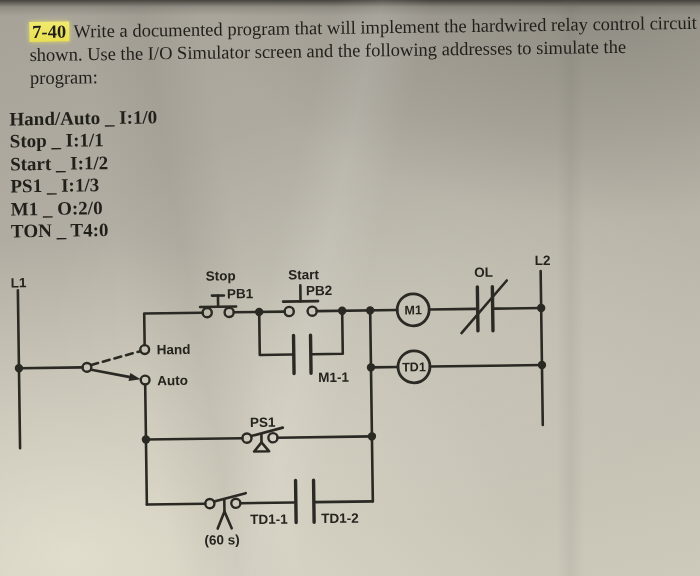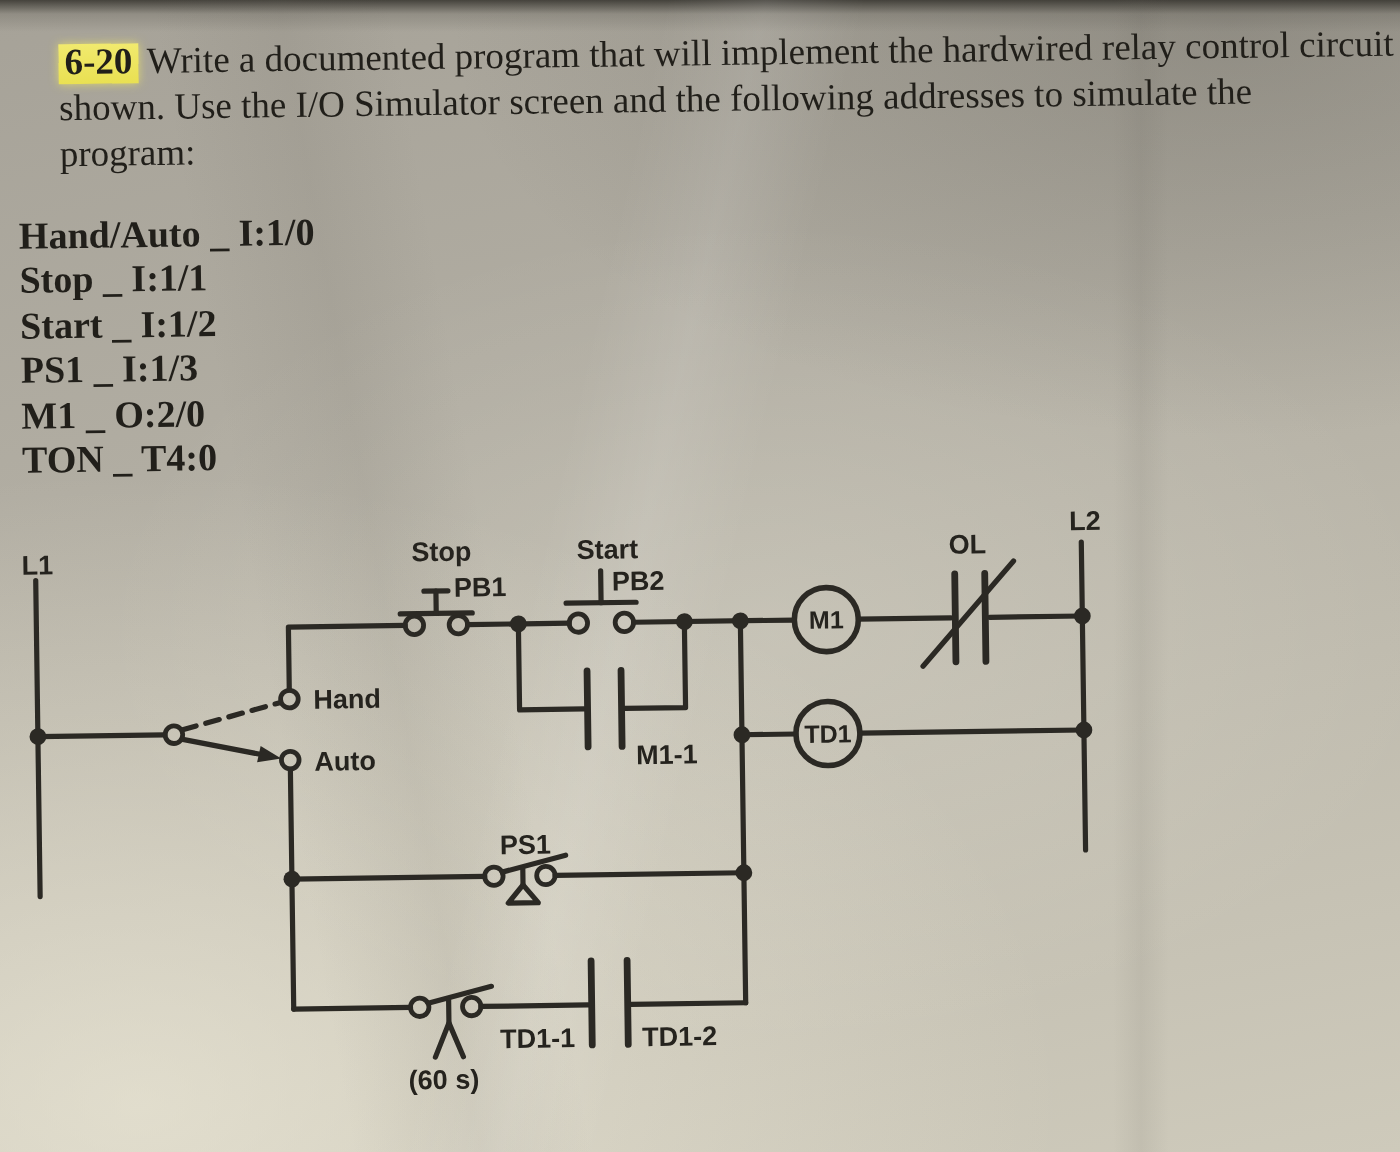--- a/index.html
+++ b/index.html
@@ -39,21 +39,21 @@
   .dot{fill:#2b2924;stroke:none;}
   .dashed{stroke-dasharray:7 5;}
 </style>
 </head>
 <body>
 
 <div class="photo">
   <div class="content">
 
     <div class="para">
-      <div><span class="hl">6-20</span>
+      <div><span class="hl">7-40</span>
         <span>Write a documented program that will implement the hardwired relay control circuit</span></div>
       <div>shown. Use the I/O Simulator screen and the following addresses to simulate the</div>
       <div>program:</div>
     </div>
 
     <div class="addrs">
       <div>Hand/Auto _ I:1/0</div>
       <div>Stop _ I:1/1</div>
       <div>Start _ I:1/2</div>
       <div>PS1 _ I:1/3</div>

